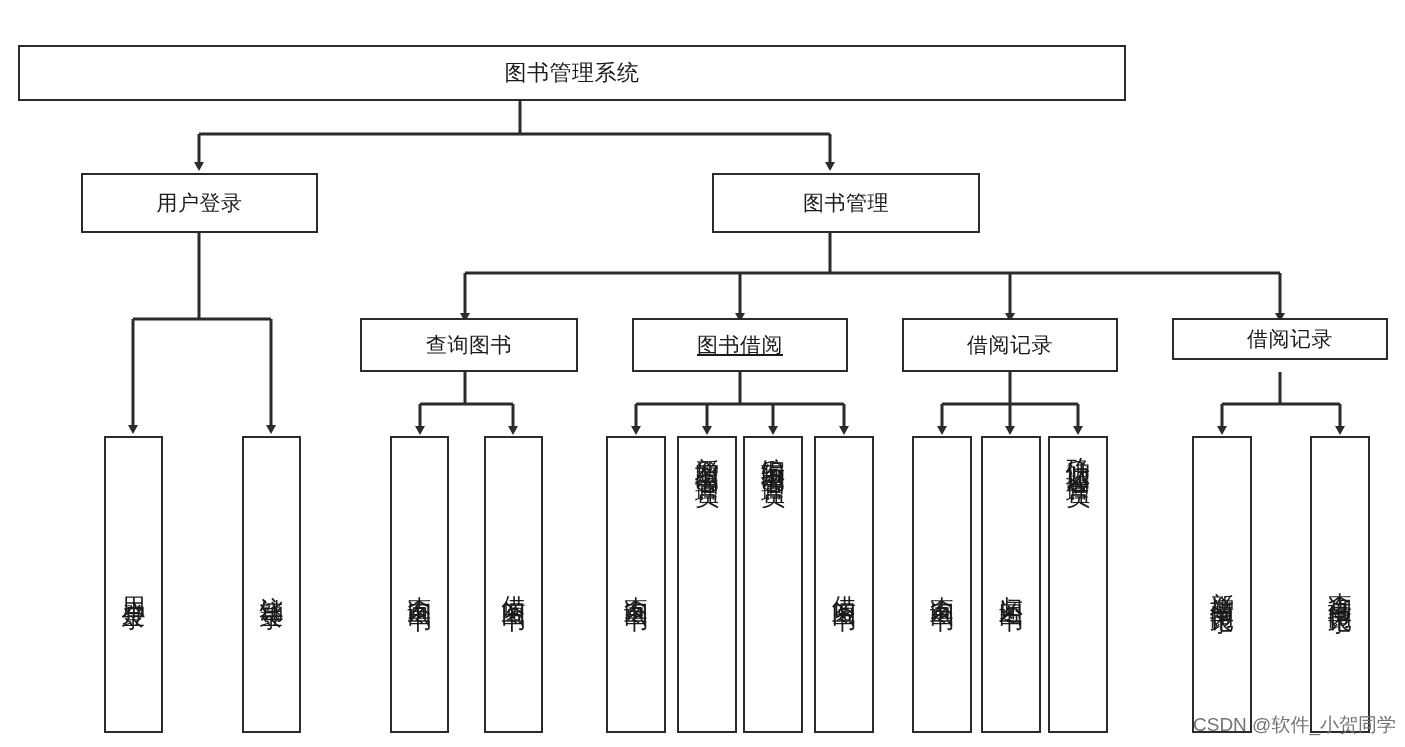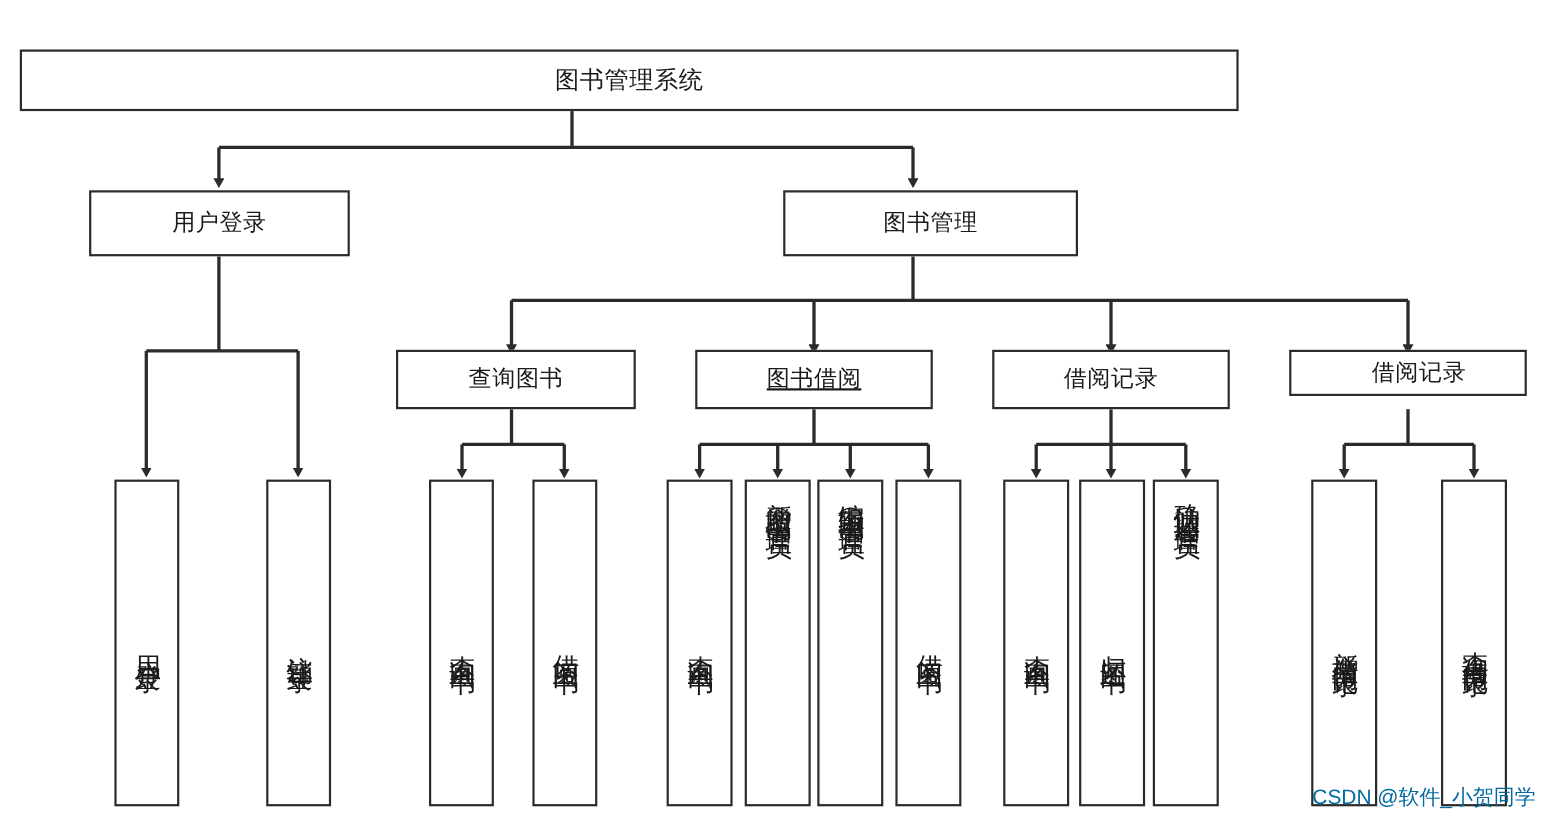--- a/index.html
+++ b/index.html
@@ -64,21 +64,21 @@
     letter-spacing: 4px;
     white-space: nowrap;
   }
   
   .node.vert.centered {
     align-items: center;
   }
   .watermark {
     position: absolute;
     font-size: 19px;
-    color: #0369a1;
+    color: #737373;
     white-space: nowrap;
     user-select: none;
   }
 </style>
 </head>
 <body>
 
 <div id="diagram-root">
 
   <svg id="edges-layer" viewBox="0 0 1405 747" xmlns="http://www.w3.org/2000/svg">

